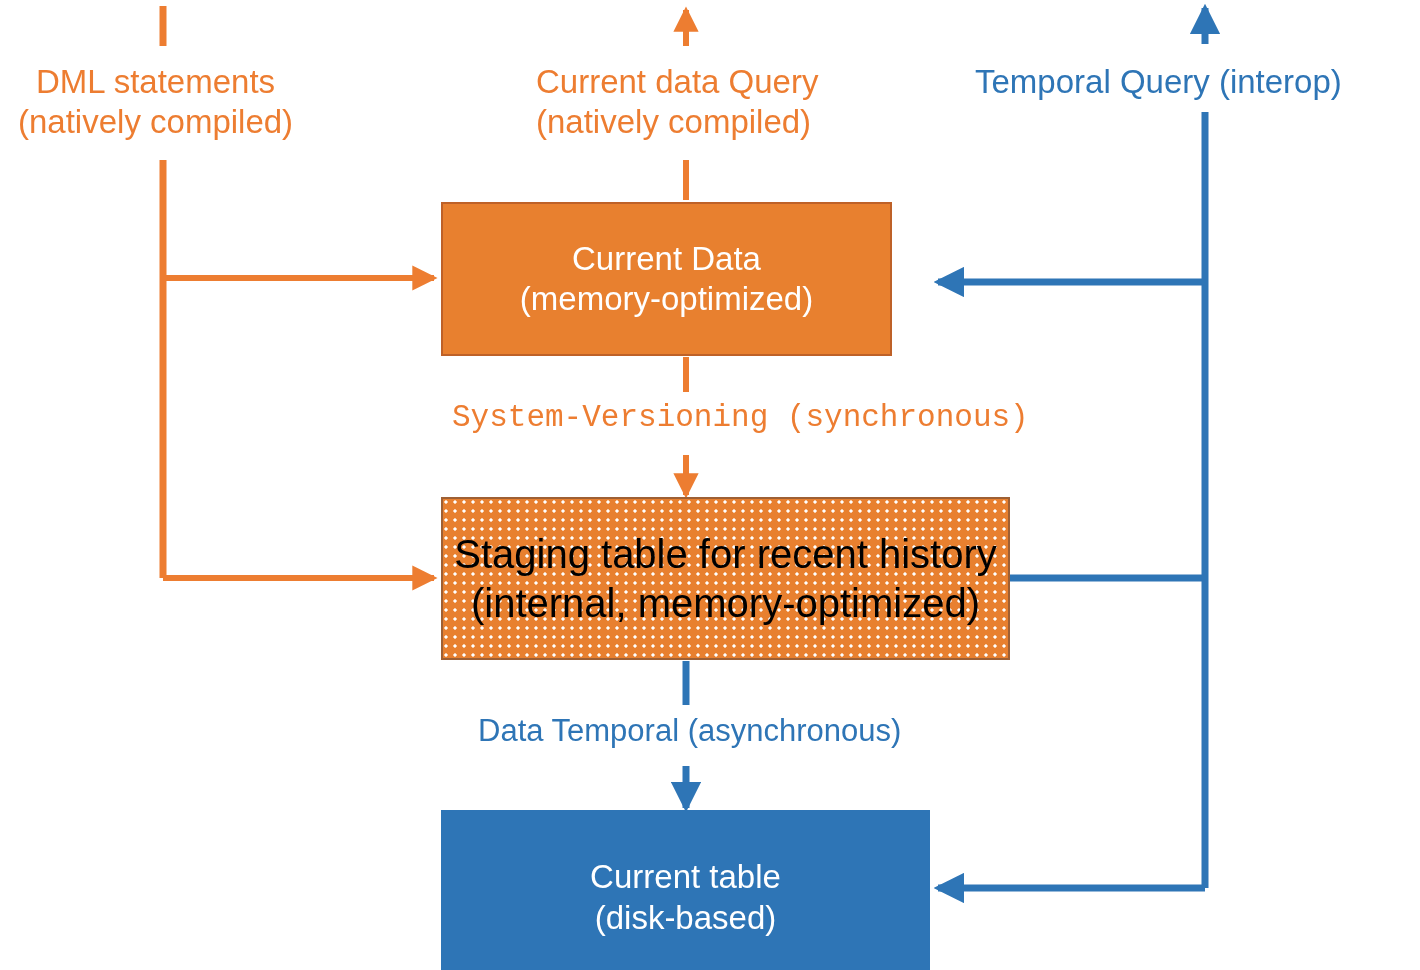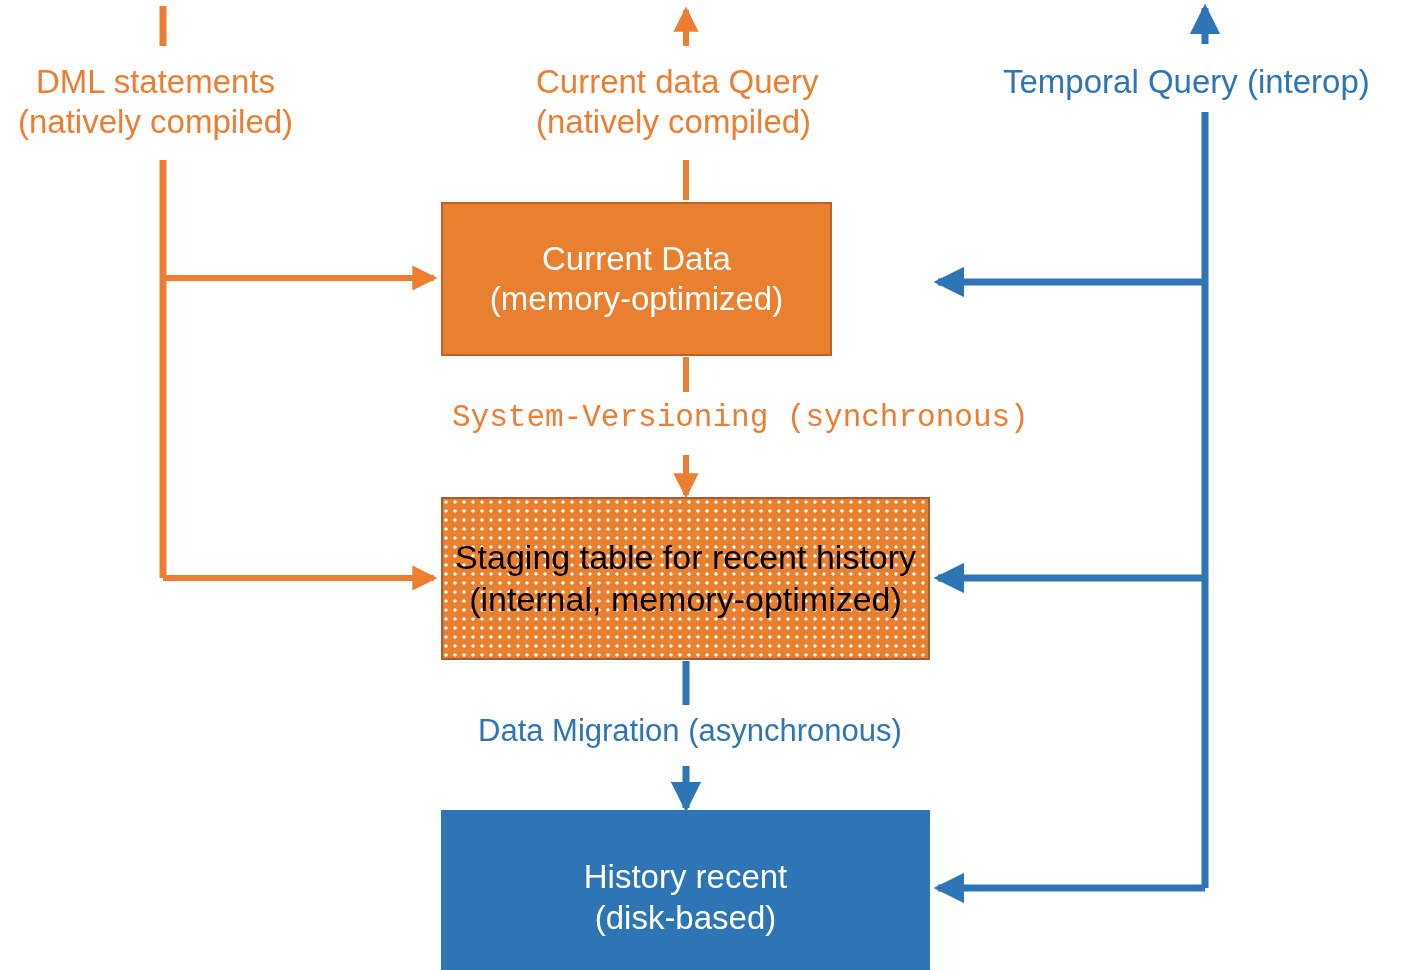--- a/index.html
+++ b/index.html
@@ -38,37 +38,37 @@
     line-height: 1.22;
   }
   .node .node-text {
     white-space: pre-line;
     padding: 0 10px;
   }
 
   #node-current-data {
     left: 441px;
     top: 202px;
-    width: 391px;
+    width: 451px;
     height: 154px;
     background: #E8802F;
     border: 2px solid #BE6128;
     color: #ffffff;
     font-size: 33px;
   }
 
   #node-staging {
     left: 441px;
     top: 497px;
-    width: 489px;
+    width: 569px;
     height: 163px;
     background-color: #E8802F;
     border: 2px solid #9E6034;
     color: #000000;
-    font-size: 34px;
+    font-size: 40px;
     background-image:
       radial-gradient(circle at 2px 2px, #ffffff 1.5px, rgba(255,255,255,0) 1.7px);
     background-size: 9px 9px;
     background-position: 1px 1px;
   }
 
   #node-history {
     left: 441px;
     top: 810px;
     width: 489px;
@@ -94,21 +94,21 @@
     font-size: 33px;
     text-align: center;
   }
   #label-current-query {
     left: 536px;
     top: 62px;
     font-size: 33px;
     text-align: left;
   }
   #label-temporal-query {
-    left: 1003px;
+    left: 975px;
     top: 62px;
     font-size: 33px;
     text-align: right;
     white-space: nowrap;
   }
   #label-system-versioning {
     left: 452px;
     top: 399px;
     font-size: 31px;
     white-space: nowrap;
@@ -168,29 +168,29 @@
     <span class="node-text">Current Data
 (memory-optimized)</span>
   </div>
 
   <div class="node" id="node-staging">
     <span class="node-text">Staging table for recent history
 (internal, memory-optimized)</span>
   </div>
 
   <div class="node" id="node-history">
-    <span class="node-text">History recent
+    <span class="node-text">Current table
 (disk-based)</span>
   </div>
 
   <div class="label orange" id="label-dml">DML statements
 (natively compiled)</div>
 
   <div class="label orange" id="label-current-query">Current data Query
 (natively compiled)</div>
 
   <div class="label blue" id="label-temporal-query">Temporal Query (interop)</div>
 
   <div class="label orange" id="label-system-versioning">System-Versioning (synchronous)</div>
 
-  <div class="label blue" id="label-data-migration">Data  Migration (asynchronous)</div>
+  <div class="label blue" id="label-data-migration">Data  Temporal (asynchronous)</div>
 
 </div>
 
 </body></html>

